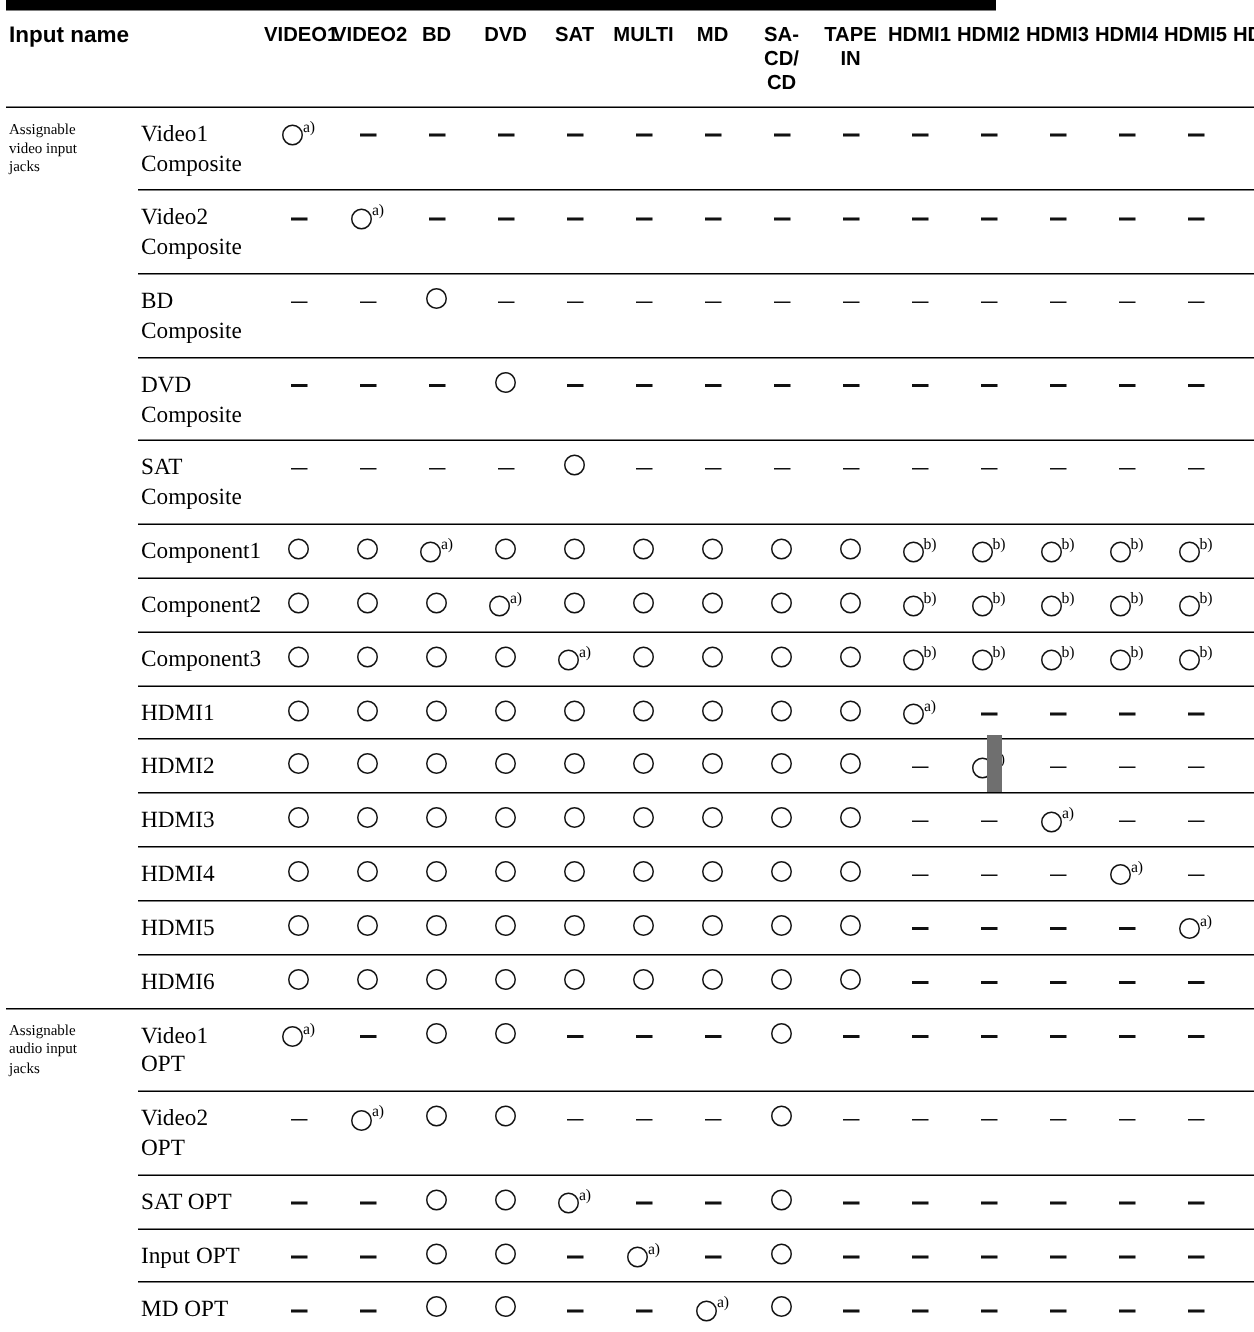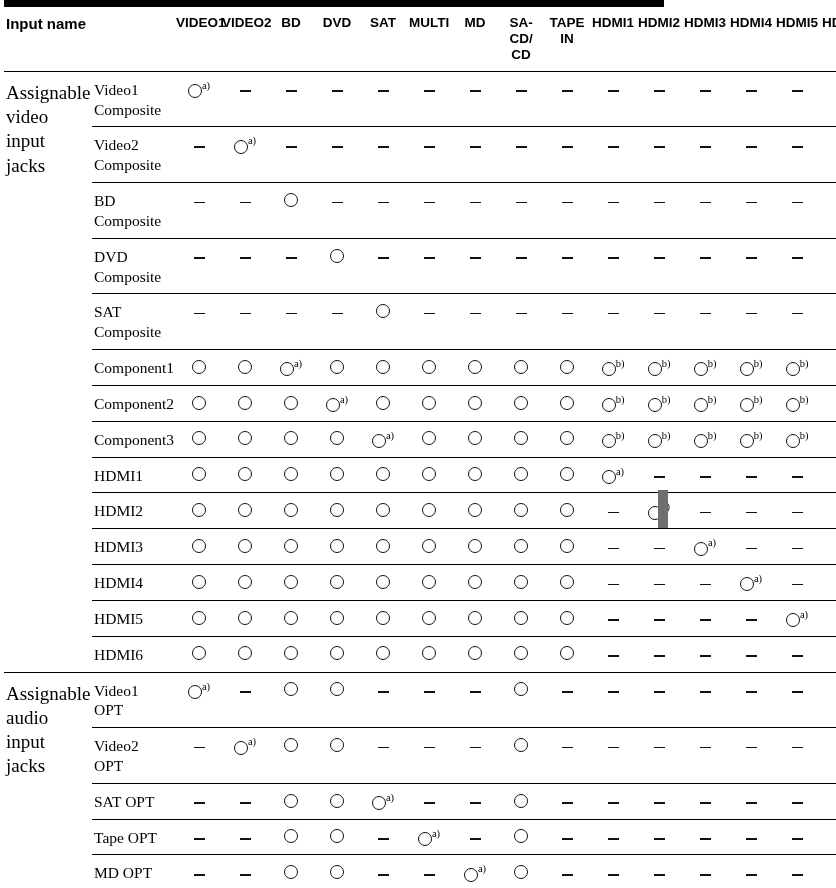--- a/index.html
+++ b/index.html
@@ -30,21 +30,21 @@
   thead th.hname{
     text-align:left;
     font-size:15px;
     padding-left:2px;
   }
   thead tr{border-bottom:1.6px solid #000;}
 
   
   td.grouplabel{
     vertical-align:top;
-    font-size:19px;
+    font-size:10px;
     line-height:1.28;
     padding:9px 4px 4px 2px;
     width:88px;
     white-space:pre-line;
     margin-left:39px;
   }
   td.rowlabel{
     vertical-align:top;
     font-size:15.5px;
     line-height:1.28;
@@ -453,21 +453,21 @@
           <td class="cell"><span class="mark-circle"><span class="o"></span></span></td>
           <td class="cell"><span class="mark-dash"></span></td>
           <td class="cell"><span class="mark-dash"></span></td>
           <td class="cell"><span class="mark-dash"></span></td>
           <td class="cell"><span class="mark-dash"></span></td>
           <td class="cell"><span class="mark-dash"></span></td>
           <td class="cell"><span class="mark-dash"></span></td>
           <td class="cell"></td>
         </tr>
         <tr class="datarow">
-          <td class="rowlabel">Tape OPT</td>
+          <td class="rowlabel">Input OPT</td>
           <td class="cell"><span class="mark-dash"></span></td>
           <td class="cell"><span class="mark-dash"></span></td>
           <td class="cell"><span class="mark-circle"><span class="o"></span></span></td>
           <td class="cell"><span class="mark-circle"><span class="o"></span></span></td>
           <td class="cell"><span class="mark-dash"></span></td>
           <td class="cell"><span class="mark-circle"><span class="o"></span><span class="sup">a)</span></span></td>
           <td class="cell"><span class="mark-dash"></span></td>
           <td class="cell"><span class="mark-circle"><span class="o"></span></span></td>
           <td class="cell"><span class="mark-dash"></span></td>
           <td class="cell"><span class="mark-dash"></span></td>

